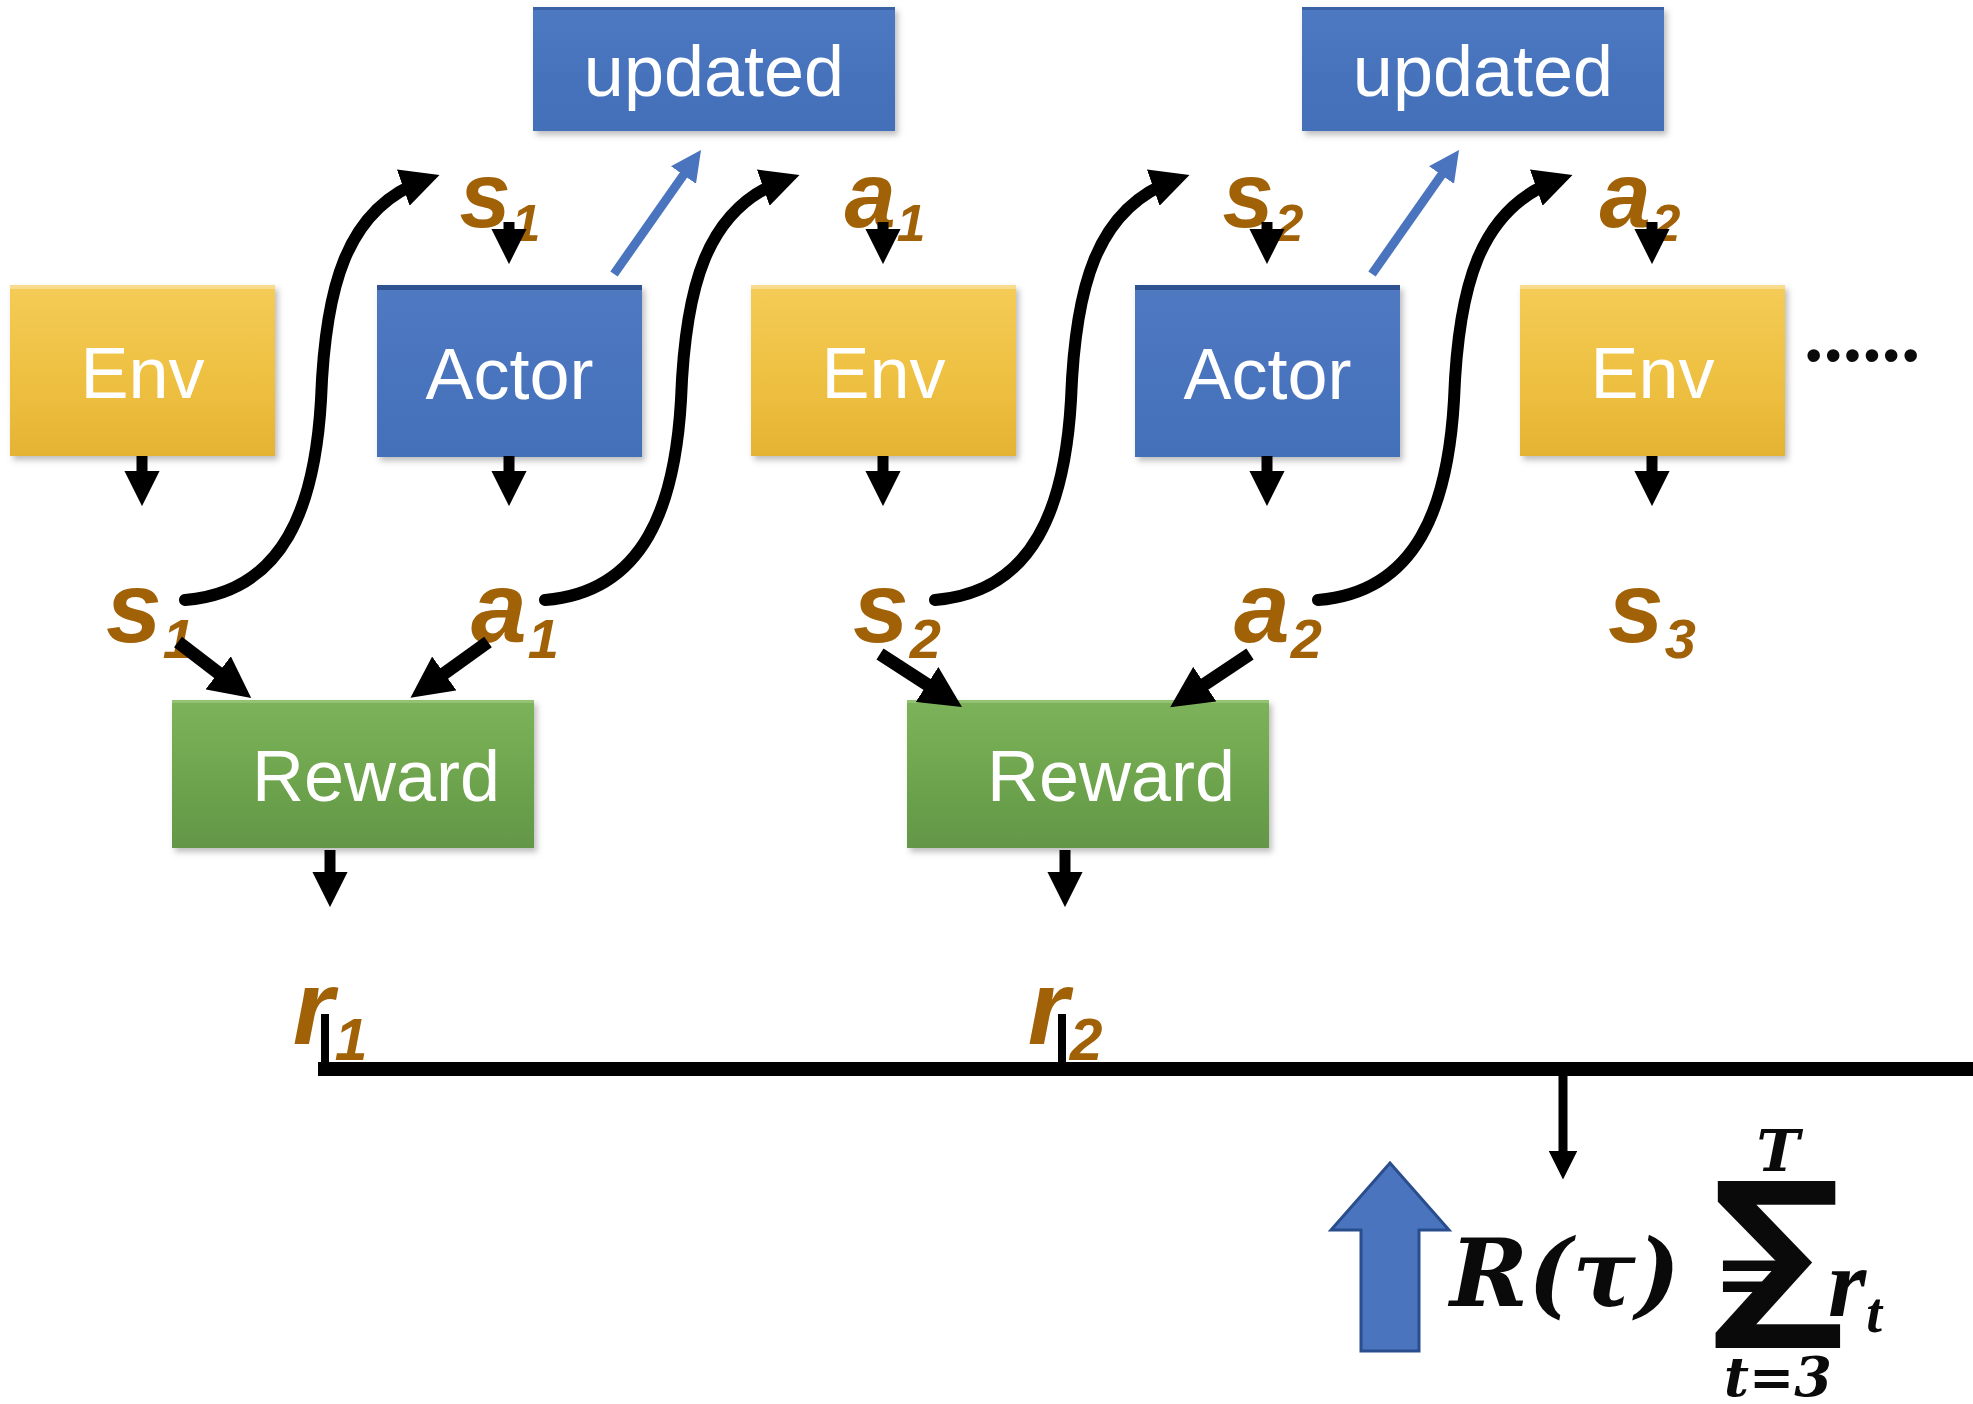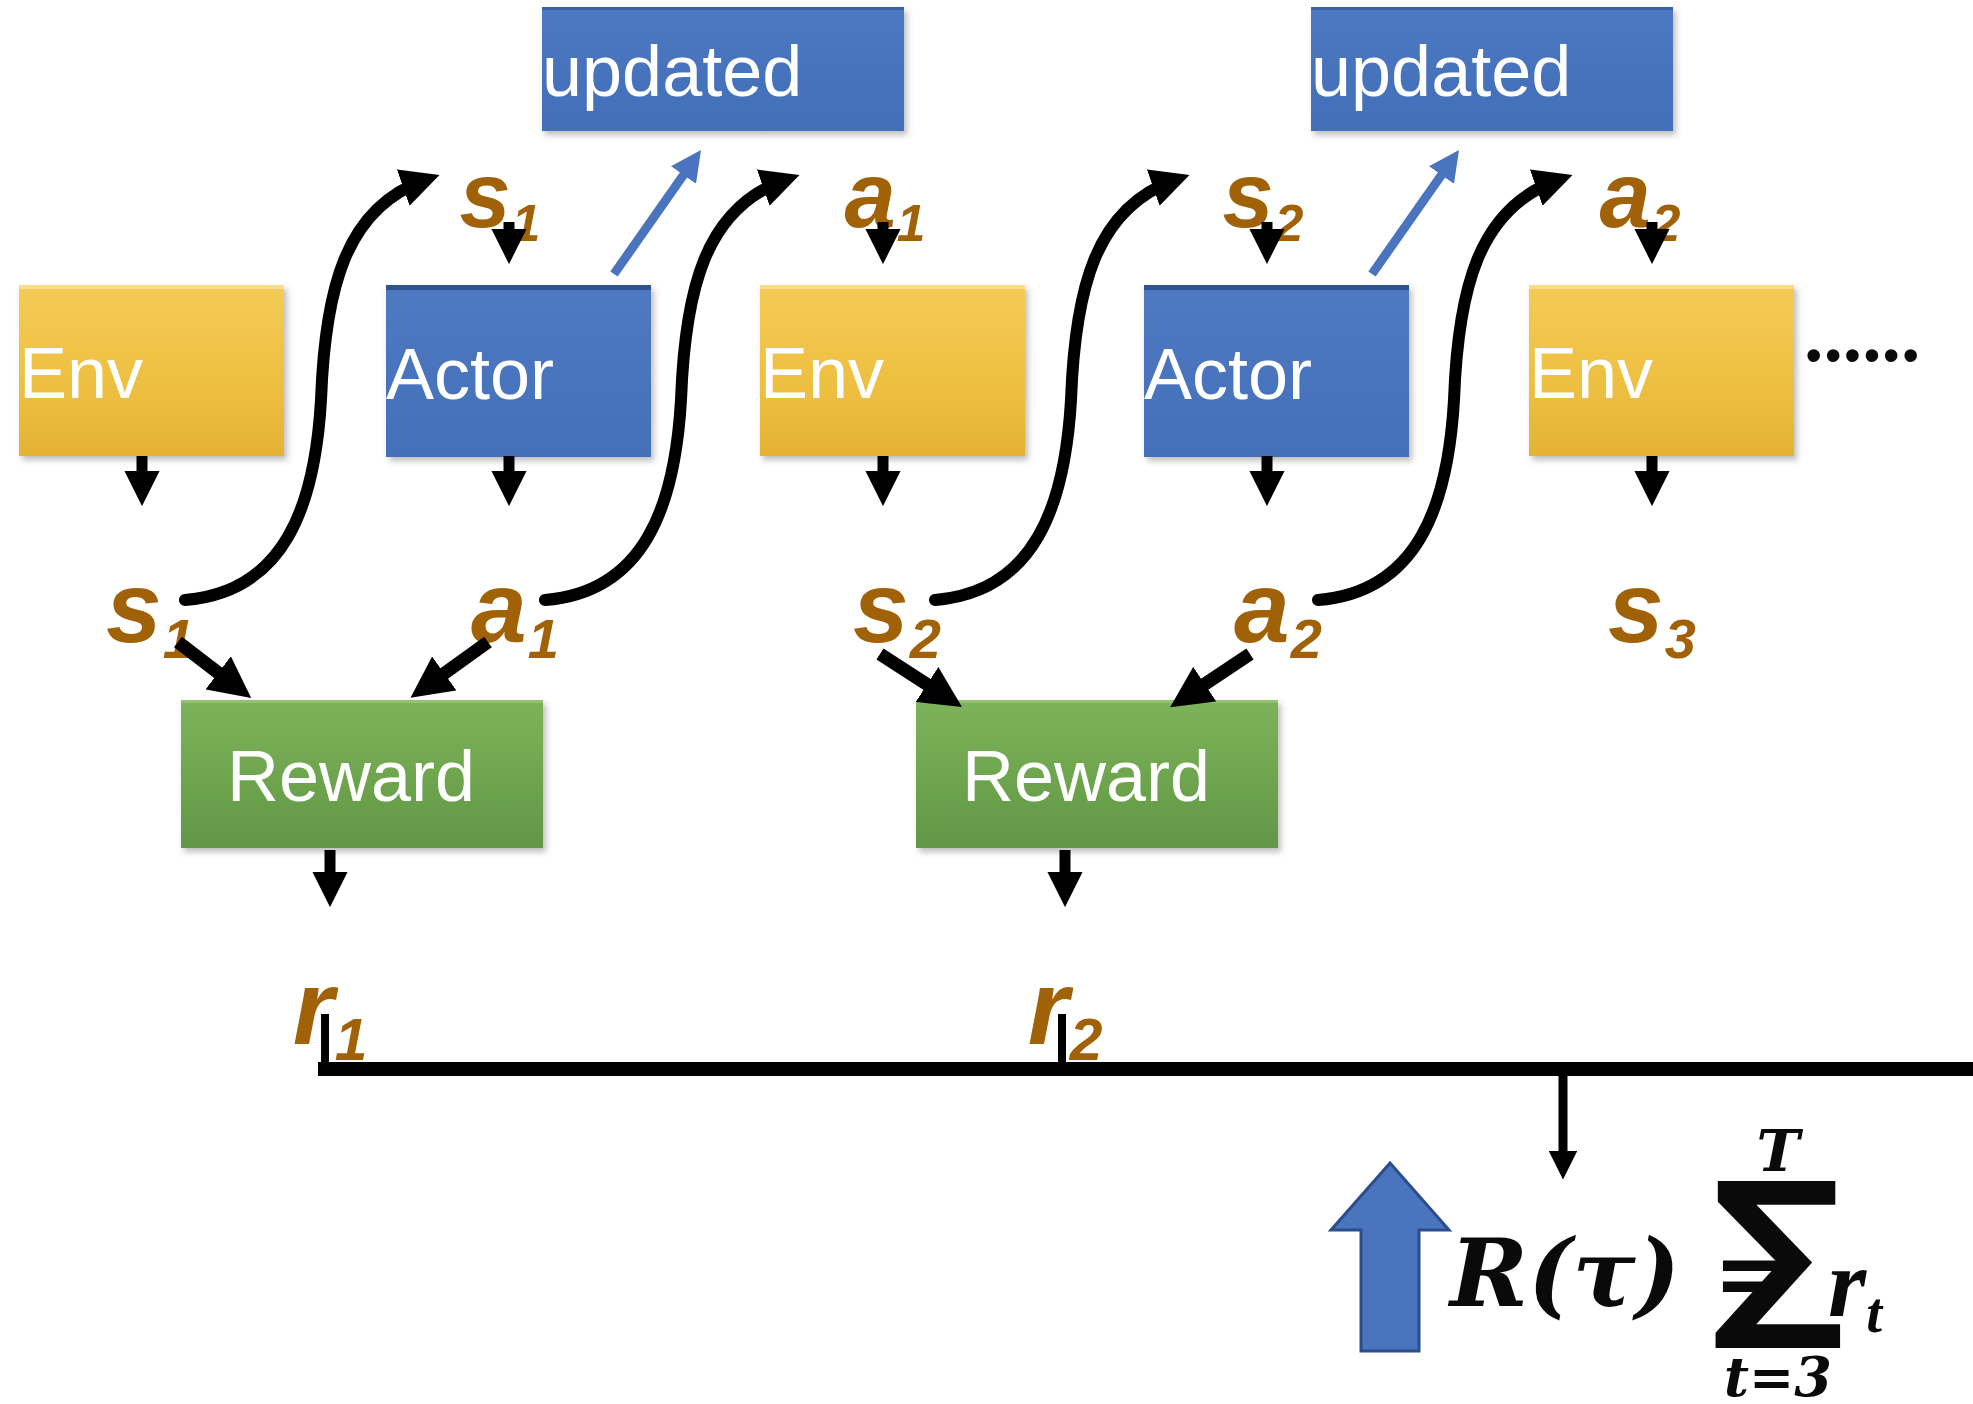--- a/index.html
+++ b/index.html
@@ -1,19 +1,19 @@
 <!DOCTYPE html>
 <html><head>
 <meta charset="utf-8">
 <style>
   html,body{margin:0;padding:0;background:#ffffff;}
   #canvas{position:relative;width:1973px;height:1404px;background:#ffffff;overflow:hidden;
           font-family:"Liberation Sans",sans-serif;}
-  .box{position:absolute;display:flex;align-items:center;justify-content:flex-start;
-       color:#ffffff;box-shadow:3px 4px 6px rgba(110,110,110,.45);margin-left:9px;}
+  .box{position:absolute;display:flex;align-items:center;justify-content:center;
+       color:#ffffff;box-shadow:3px 4px 6px rgba(110,110,110,.45);}
   .env{background:linear-gradient(180deg,#f4cb55 0%,#eec041 55%,#e5b334 100%);
        border-top:4px solid #f8dc8d;}
   .actor{background:linear-gradient(180deg,#4f79c1 0%,#4873bd 60%,#4470ba 100%);
        border-top:5px solid #2e5390;}
   .updated{background:linear-gradient(180deg,#4d78c2 0%,#4672bc 60%,#4470ba 100%);
        border-top:3px solid #3a62a5;}
   .reward{background:linear-gradient(180deg,#7cb35a 0%,#6ba24b 60%,#639748 100%);
        border-top:3px solid #94c273;padding-left:46px;}
   .box span{line-height:1;}
   .boxtext-md{font-size:72px;}

